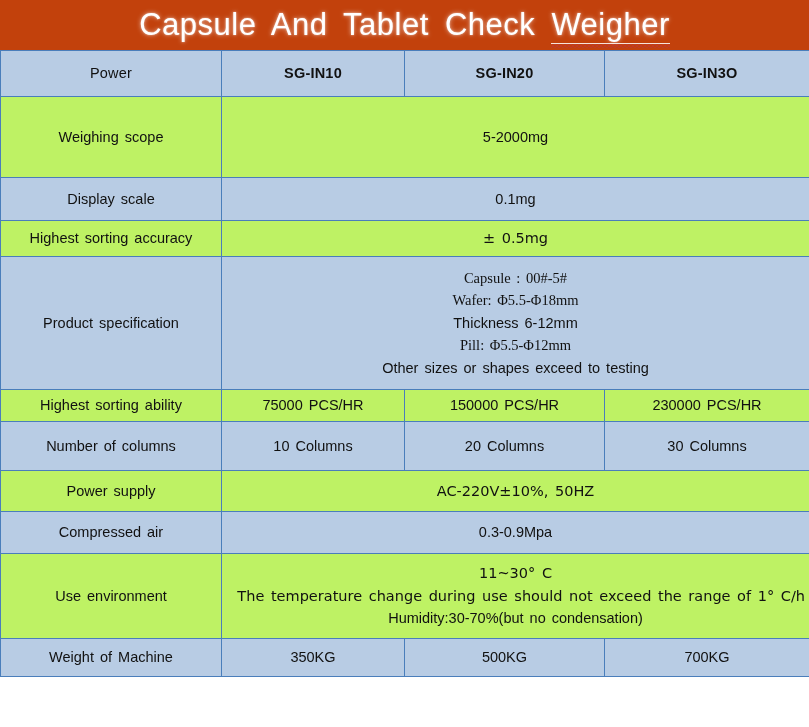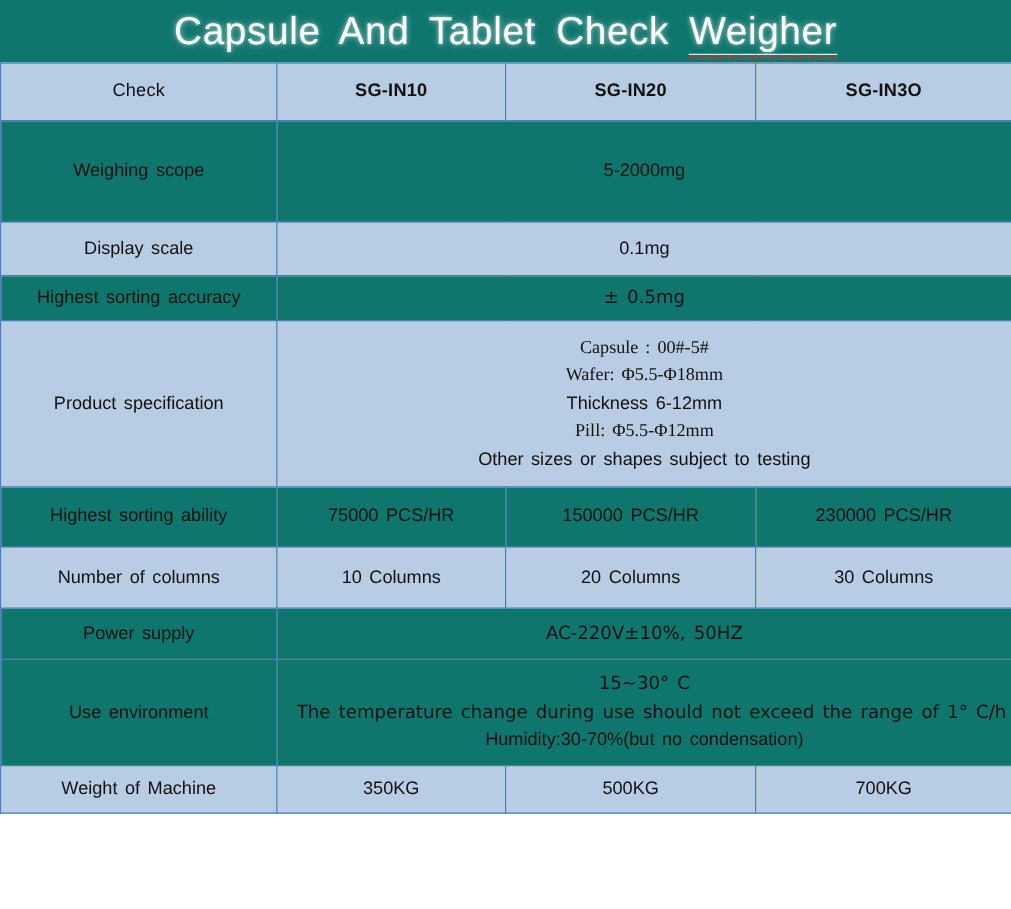--- a/index.html
+++ b/index.html
@@ -18,21 +18,21 @@
     position: relative;
     width: 809px;
     height: 727px;
     background: #ffffff;
     box-sizing: border-box;
   }
 
   
   .title-bar {
     height: 50px;
-    background: #0f766e;
+    background: #c2410c;
     display: flex;
     align-items: center;
     justify-content: center;
     box-sizing: border-box;
   }
   .title-text {
     color: #ffffff;
     font-size: 31px;
     font-weight: 400;
     letter-spacing: 0.5px;
@@ -74,21 +74,21 @@
     text-align: center;
     vertical-align: middle;
     color: #111111;
     font-size: 14.5px;
     padding: 3px 4px;
     box-sizing: border-box;
     line-height: 1.55;
     word-spacing: 2px;
   }
   td.shade { background: #b8cce4; }
-  td.plain { background: #0f766e; }
+  td.plain { background: #bef264; }
 
   td.typehdr {
     font-weight: bold;
     font-size: 15px;
     letter-spacing: 0.2px;
     word-spacing: 0;
   }
   td.typehdr.label { font-weight: normal; font-size: 14.5px; }
 
   .multiline { line-height: 1.62; }
@@ -115,21 +115,21 @@
   <table class="spec">
     <colgroup>
       <col class="c-label">
         <col class="c-a">
         <col class="c-b">
         <col class="c-c">
     </colgroup>
     <tbody>
 
       <tr>
-        <td class="shade typehdr label" style="height:46px">Check</td>
+        <td class="shade typehdr label" style="height:46px">Power</td>
         <td class="shade typehdr">SG-IN10</td>
         <td class="shade typehdr">SG-IN20</td>
         <td class="shade typehdr">SG-IN3O</td>
       </tr>
 
       <tr>
         <td class="plain" style="height:81px">Weighing  scope</td>
         <td class="plain" colspan="3">5-2000mg</td>
       </tr>
 
@@ -143,48 +143,52 @@
         <td class="plain pm" colspan="3">± 0.5mg</td>
       </tr>
 
       <tr>
         <td class="shade" style="height:133px">Product  specification</td>
         <td class="shade multiline" colspan="3">
           <div class="phi">Capsule :   00#-5#</div>
           <div class="phi">Wafer: Φ5.5-Φ18mm</div>
           <div>Thickness  6-12mm</div>
           <div class="phi">Pill: Φ5.5-Φ12mm</div>
-          <div>Other  sizes  or  shapes  subject  to  testing</div>
+          <div>Other  sizes  or  shapes  exceed  to  testing</div>
         </td>
       </tr>
 
       <tr>
-        <td class="plain" style="height:48px">Highest  sorting  ability</td>
+        <td class="plain" style="height:32px">Highest  sorting  ability</td>
         <td class="plain">75000 PCS/HR</td>
         <td class="plain">150000 PCS/HR</td>
         <td class="plain">230000 PCS/HR</td>
       </tr>
 
       <tr>
         <td class="shade" style="height:49px">Number  of  columns</td>
         <td class="shade">10  Columns</td>
         <td class="shade">20  Columns</td>
         <td class="shade">30  Columns</td>
       </tr>
 
       <tr>
         <td class="plain" style="height:41px">Power  supply</td>
         <td class="plain pm" colspan="3">AC-220V±10%,  50HZ</td>
       </tr>
 
+      <tr>
+        <td class="shade" style="height:42px">Compressed  air</td>
+        <td class="shade" colspan="3">0.3-0.9Mpa</td>
+      </tr>
 
       <tr>
         <td class="plain" style="height:85px">Use  environment</td>
         <td class="plain multiline" colspan="3">
-          <div class="deg">15~30° C</div>
+          <div class="deg">11~30° C</div>
           <div class="deg nowrap">The  temperature  change  during  use  should  not  exceed  the  range  of  1° C/h</div>
           <div>Humidity:30-70%(but  no  condensation)</div>
         </td>
       </tr>
 
       <tr>
         <td class="shade" style="height:38px">Weight  of  Machine</td>
         <td class="shade">350KG</td>
         <td class="shade">500KG</td>
         <td class="shade">700KG</td>

